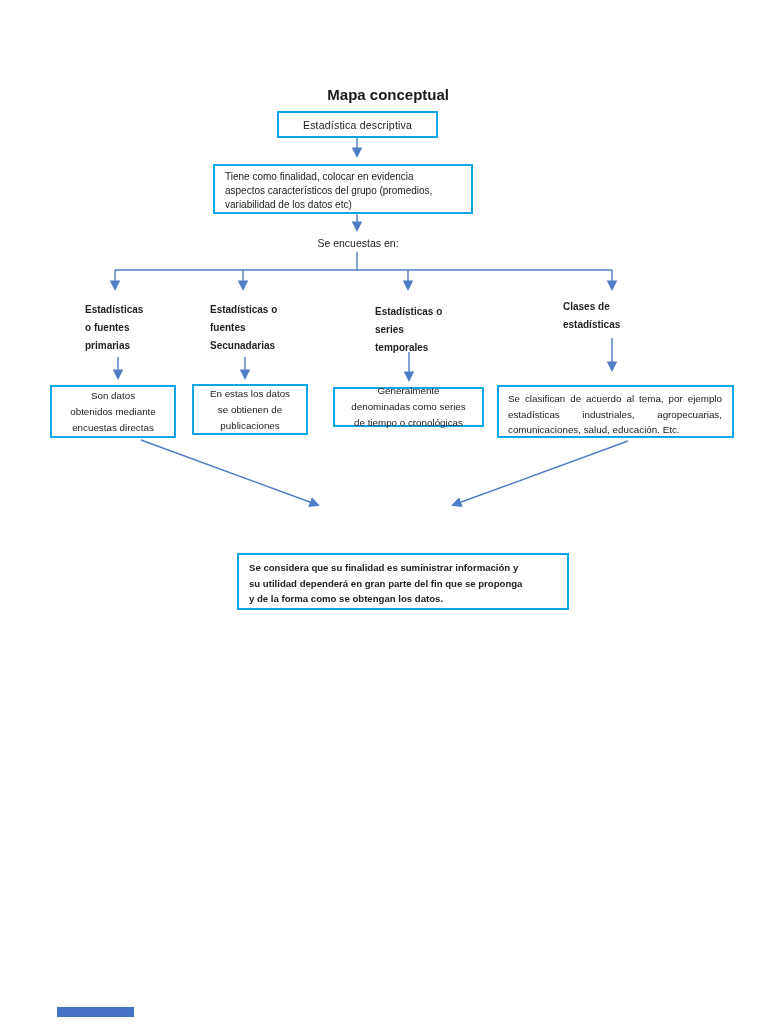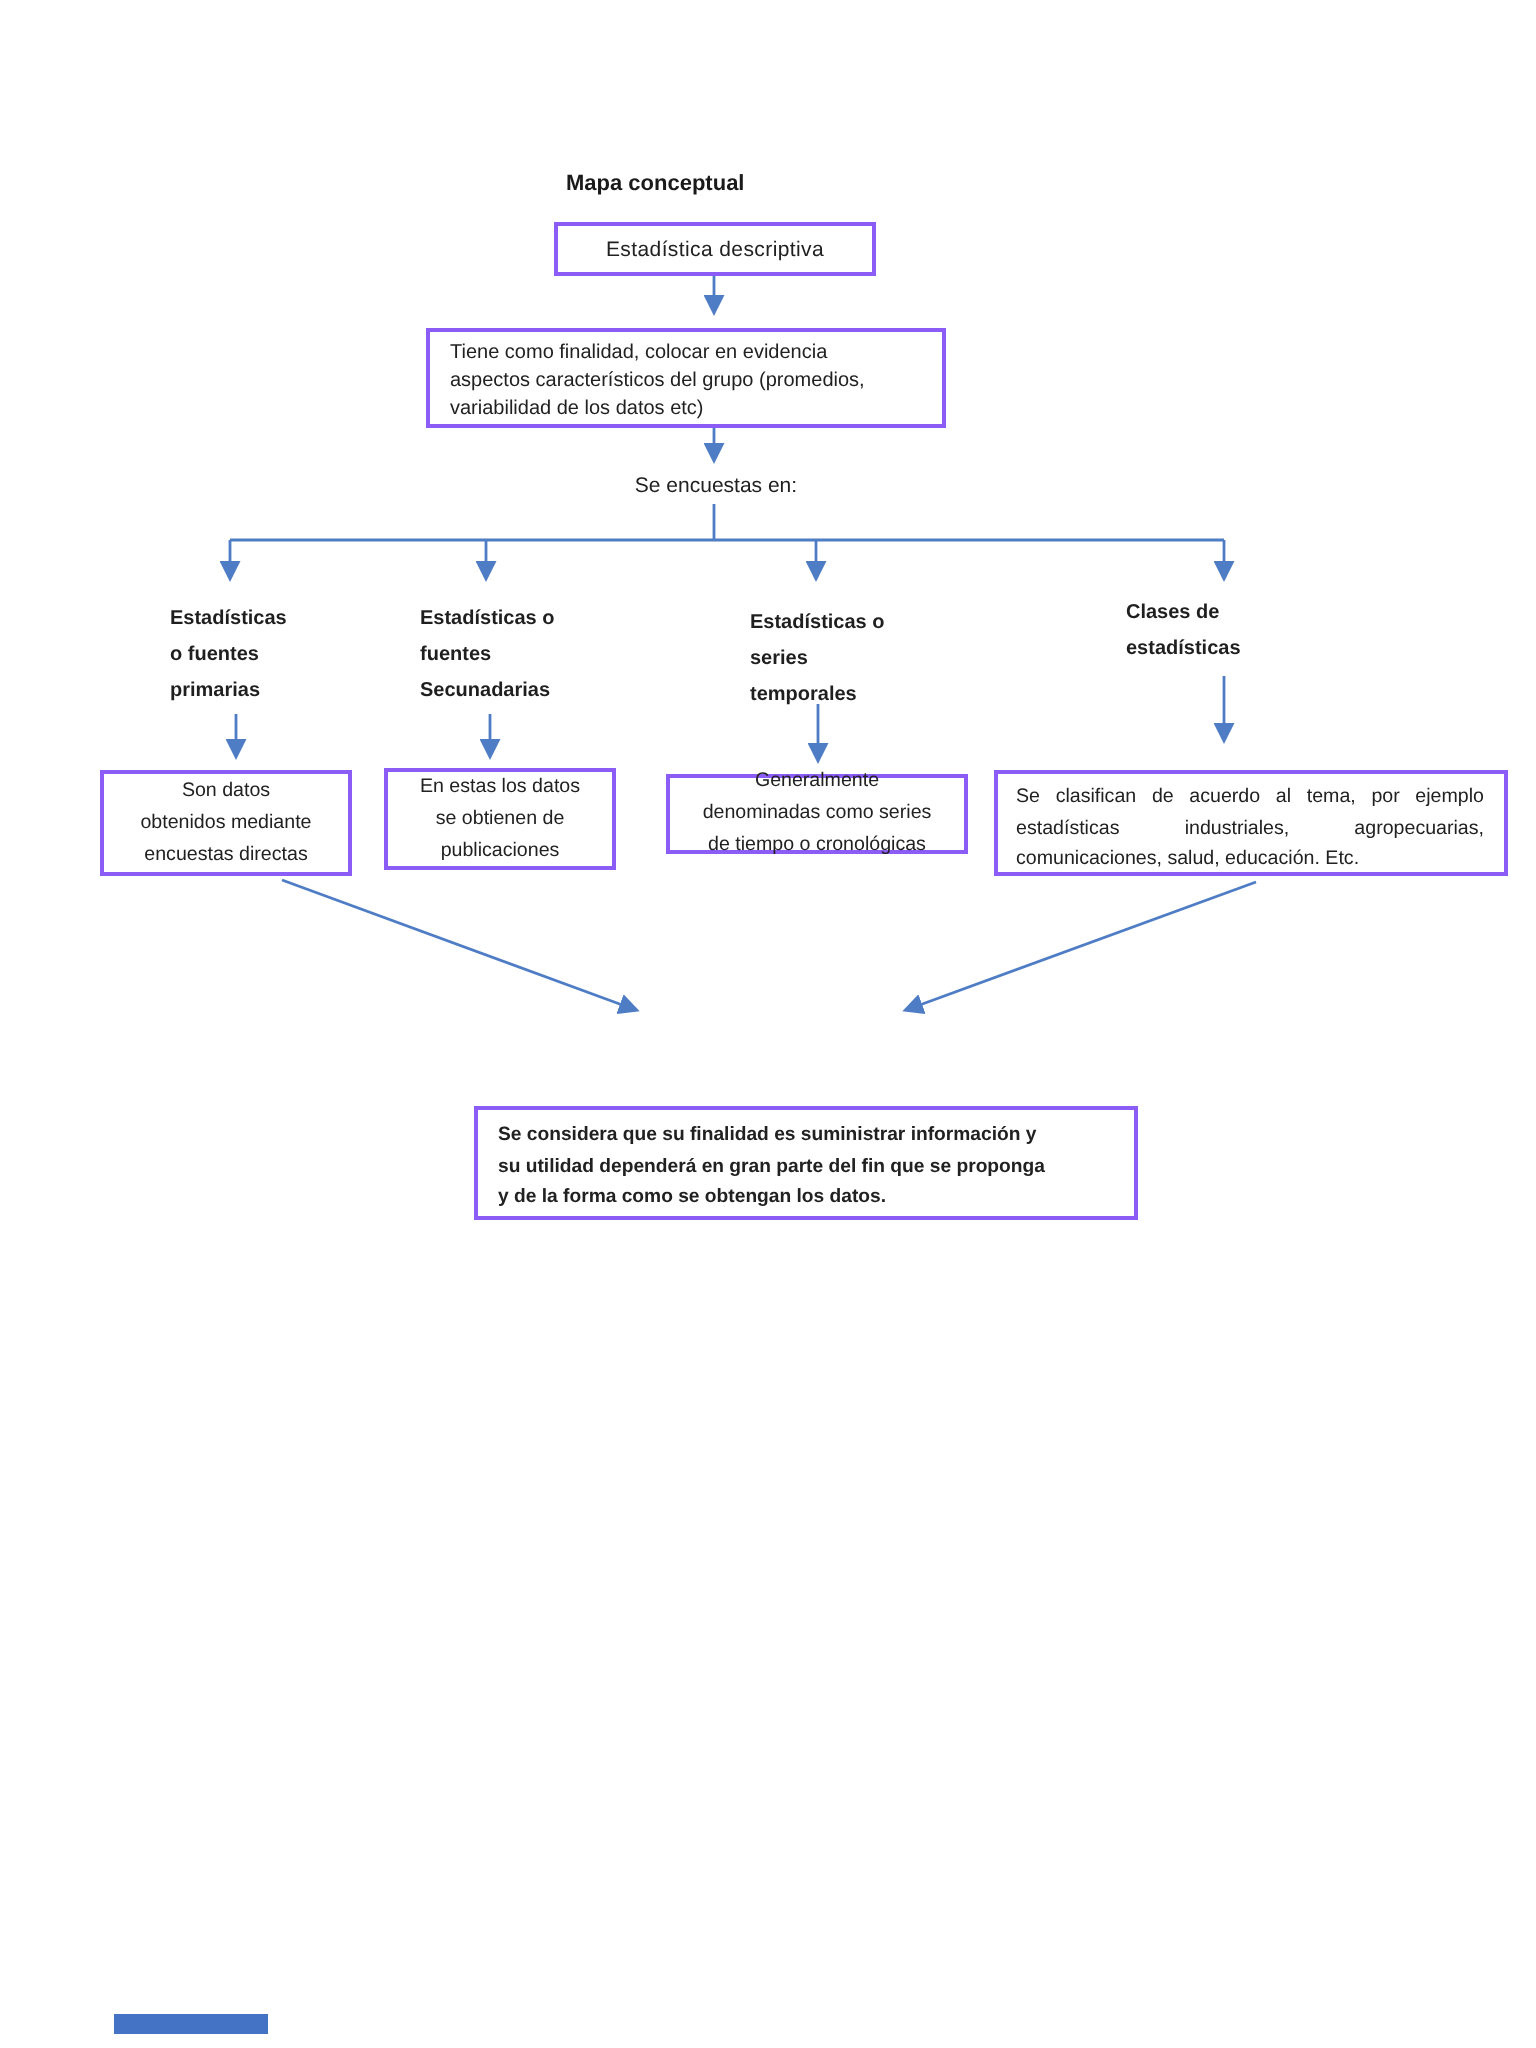--- a/index.html
+++ b/index.html
@@ -7,24 +7,24 @@
     position:relative;
     width:768px;height:1024px;
     background:#ffffff;
     font-family:"Liberation Sans",sans-serif;
     color:#212121;
     overflow:hidden;
   }
   .abs{position:absolute;box-sizing:border-box;}
   .pre{white-space:pre-line;}
   .title{
-    font-size:11px;font-weight:700;text-align:left;color:#1a1a1a;
+    font-size:15px;font-weight:700;text-align:right;color:#1a1a1a;
   }
   .box{
-    border:2px solid #8b5cf6;background:#ffffff;
+    border:2px solid #0ea5e9;background:#ffffff;
   }
   .root-box{
     display:flex;align-items:center;justify-content:center;
     font-size:10.5px;letter-spacing:.2px;
   }
   .def-box{
     padding:4px 10px;font-size:10px;line-height:14.2px;
   }
   .plain-label{font-size:10.5px;text-align:center;}
   .branch-label{
@@ -106,21 +106,21 @@
   <div class="abs box branch-box" style="left:192px;top:384px;width:116px;height:51px;">
     <div class="branch-box-inner pre">En estas los datos
 se obtienen de
 publicaciones</div>
   </div>
   <div class="abs box branch-box" style="left:333px;top:387px;width:151px;height:40px;">
     <div class="branch-box-inner pre">Generalmente
 denominadas como series
 de tiempo o cronológicas</div>
   </div>
-  <div class="abs box branch-box-justify" style="left:497px;top:385px;width:257px;height:53px;">Se clasifican de acuerdo al tema, por ejemplo estadísticas industriales, agropecuarias, comunicaciones, salud, educación. Etc.</div>
+  <div class="abs box branch-box-justify" style="left:497px;top:385px;width:237px;height:53px;">Se clasifican de acuerdo al tema, por ejemplo estadísticas industriales, agropecuarias, comunicaciones, salud, educación. Etc.</div>
 
 
   <div class="abs box conclusion-box pre" style="left:237px;top:553px;width:332px;height:57px;">Se considera que su finalidad es suministrar información y
 su utilidad dependerá en gran parte del fin que se proponga
 y de la forma como se obtengan los datos.</div>
 
   <div class="abs bottom-bar" style="left:57px;top:1007px;width:77px;height:10px;"></div>
 
 </div>
 

